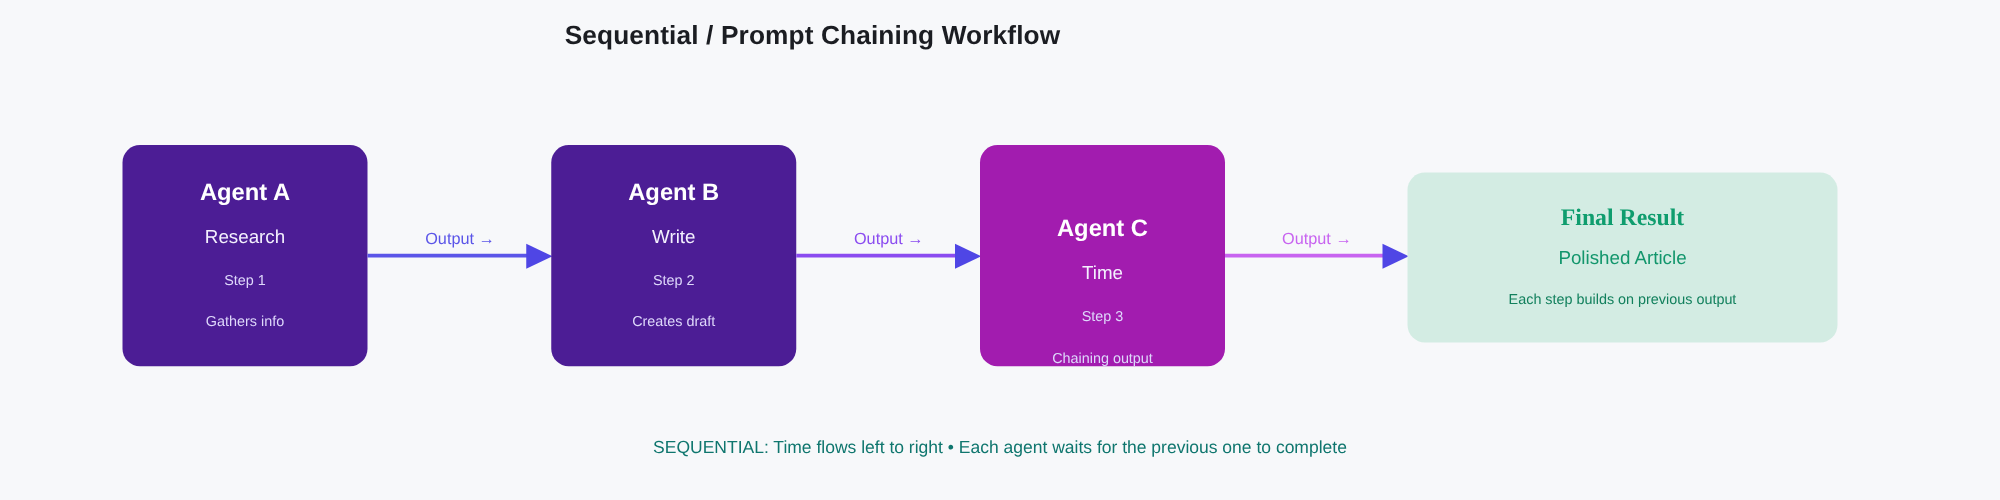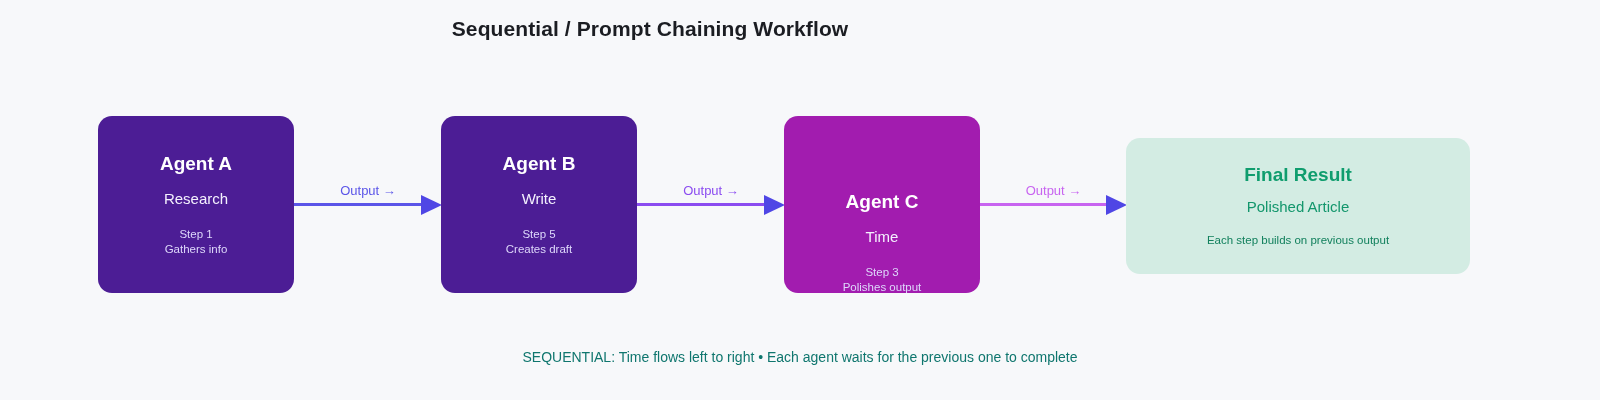--- a/index.html
+++ b/index.html
@@ -60,41 +60,42 @@
   .node-role {
     font-size: 15px;
     color: #f4f1fe;
     line-height: 1;
     margin-bottom: 23px;
   }
   .node-step {
     font-size: 11.5px;
     color: #ded8fb;
     line-height: 1;
-    margin-bottom: 3px;
+    margin-bottom: 21px;
   }
   .node-desc {
     font-size: 11.5px;
     color: #ded8fb;
     line-height: 1;
   }
 
   .result-node {
     left: 1126px;
     top: 138px;
     width: 344px;
     height: 136px;
     background: #d3ece3;
   }
   .result-title {
     font-size: 19px;
     font-weight: bold;
     color: #0f9d6e;
     line-height: 1;
     margin-bottom: 15px;
+    font-family: Liberation Serif, serif;
   }
   .result-sub {
     font-size: 15px;
     color: #12966c;
     line-height: 1;
     margin-bottom: 21px;
   }
   .result-note {
     font-size: 11.5px;
     color: #12805d;
@@ -171,35 +172,35 @@
 
   <div class="connector conn-1">
     <div class="conn-label">Output →</div>
     <div class="conn-line"></div>
     <div class="conn-arrow"></div>
   </div>
 
   <div class="node agent-node agent-b">
     <div class="node-title">Agent B</div>
     <div class="node-role">Write</div>
-    <div class="node-step">Step 5</div>
+    <div class="node-step">Step 2</div>
     <div class="node-desc">Creates draft</div>
   </div>
 
   <div class="connector conn-2">
     <div class="conn-label">Output →</div>
     <div class="conn-line"></div>
     <div class="conn-arrow"></div>
   </div>
 
   <div class="node agent-node agent-c">
     <div class="node-title">Agent C</div>
     <div class="node-role">Time</div>
     <div class="node-step">Step 3</div>
-    <div class="node-desc">Polishes output</div>
+    <div class="node-desc">Chaining output</div>
   </div>
 
   <div class="connector conn-3">
     <div class="conn-label">Output →</div>
     <div class="conn-line"></div>
     <div class="conn-arrow"></div>
   </div>
 
   <div class="node result-node">
     <div class="result-title">Final Result</div>

